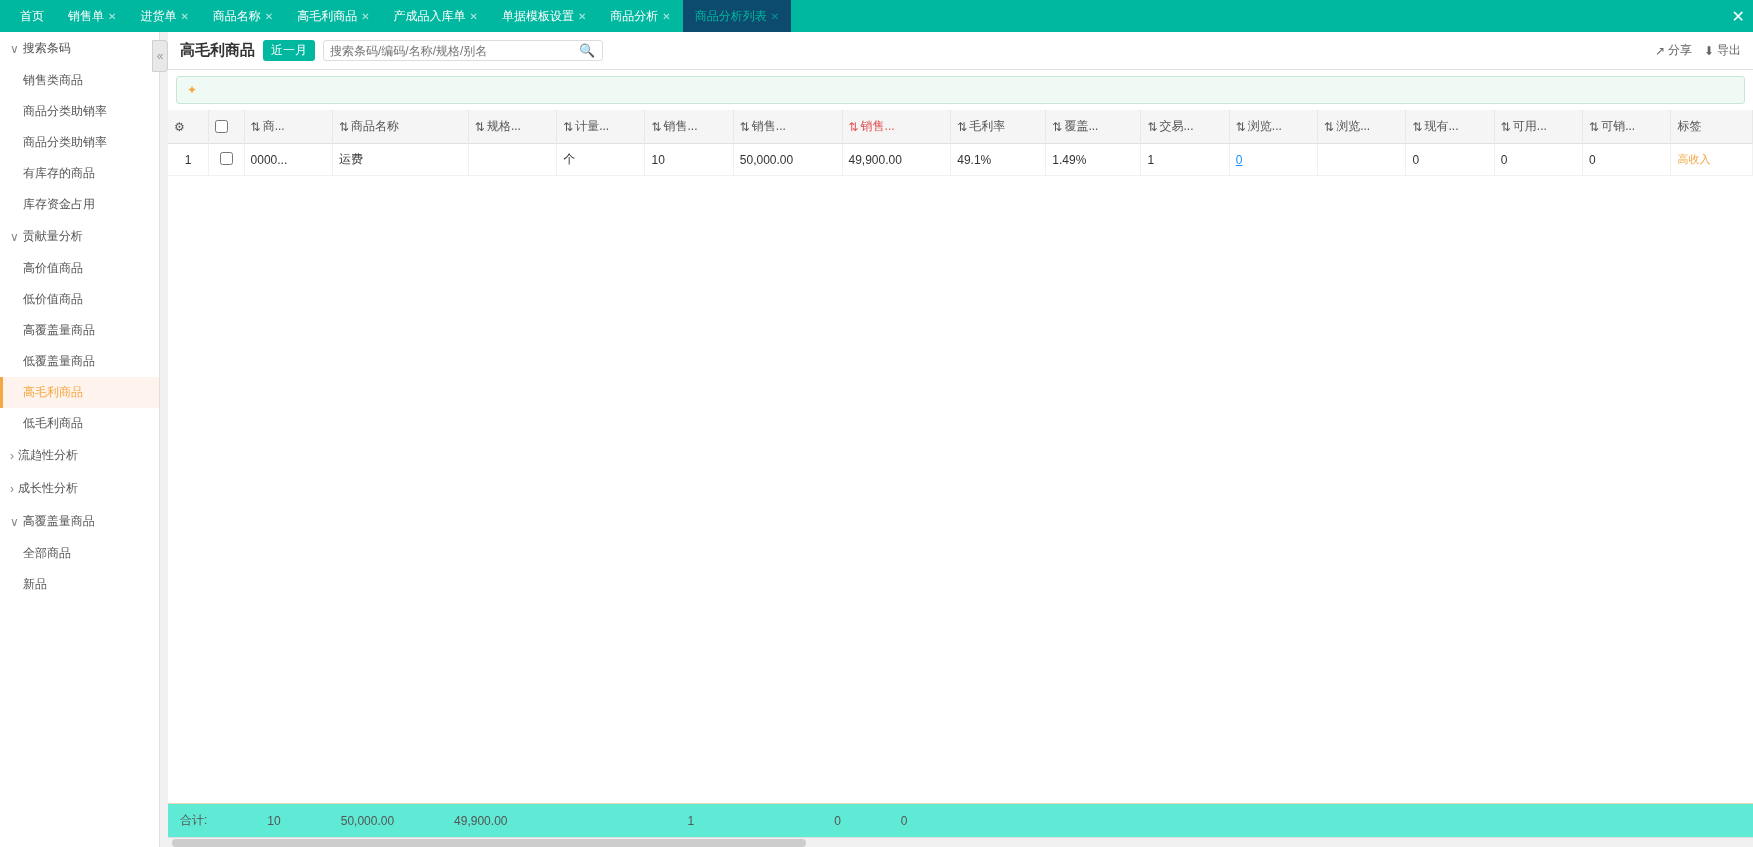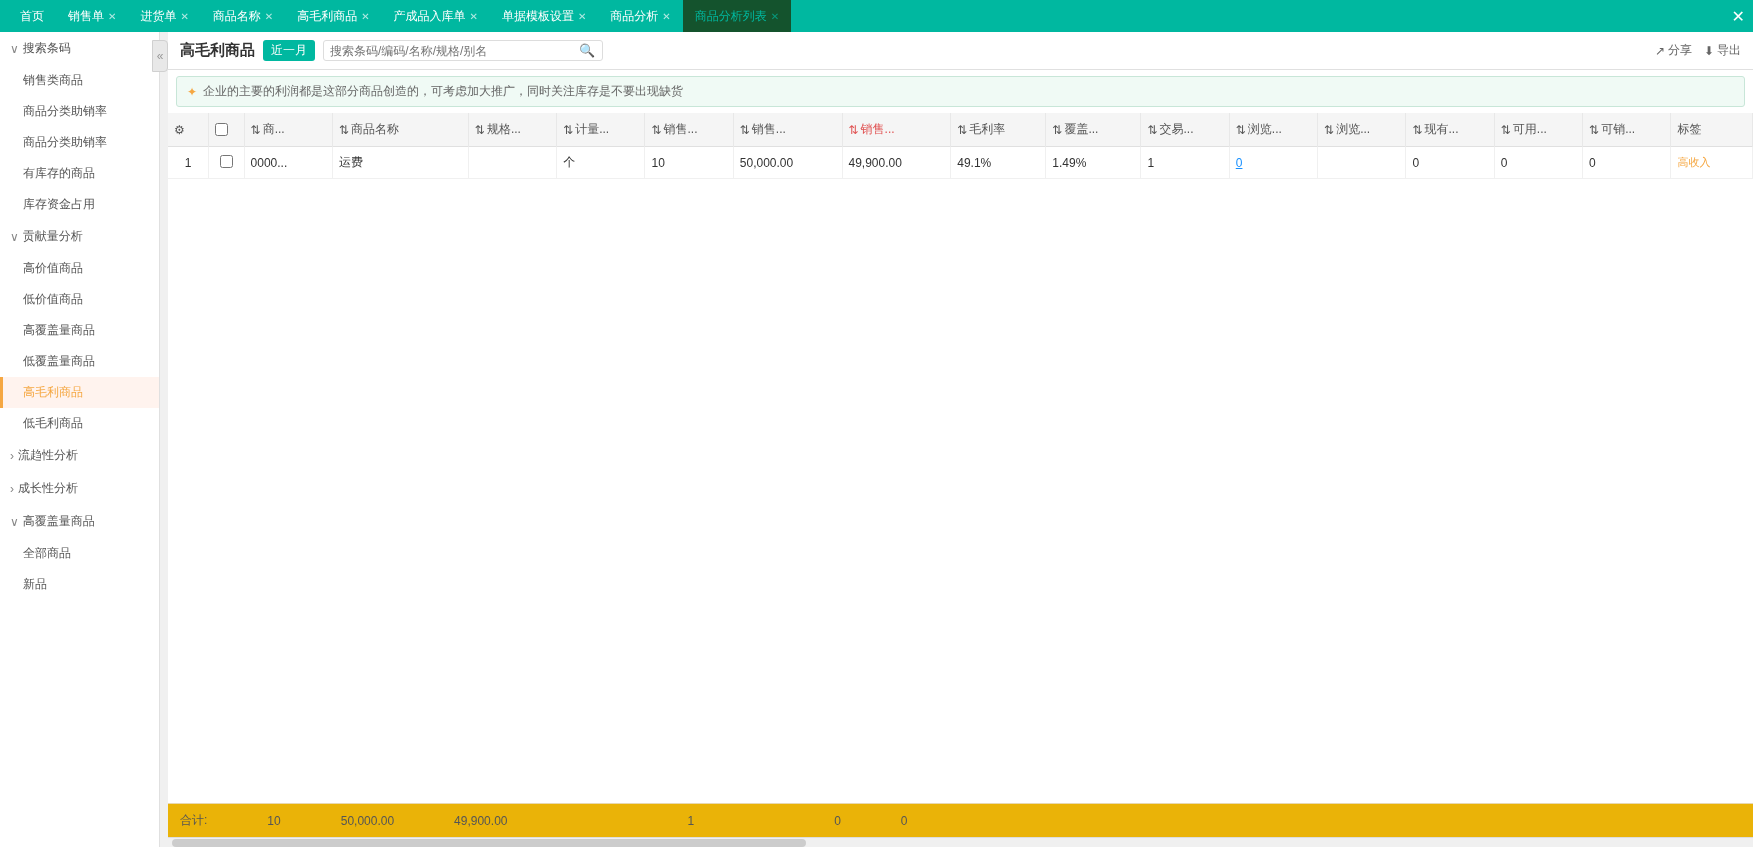--- a/index.html
+++ b/index.html
@@ -18,21 +18,21 @@
     .top-nav .nav-item {
       padding: 0 12px;
       height: 32px;
       display: flex;
       align-items: center;
       cursor: pointer;
       white-space: nowrap;
       font-size: 13px;
       color: #fff;
     }
-    .top-nav .nav-item.active { background: #14532d; color: #00b8a0; }
+    .top-nav .nav-item.active { background: #0c4a6e; color: #00b8a0; }
     .top-nav .nav-item .close-btn {
       margin-left: 4px;
       font-size: 10px;
       opacity: 0.7;
       cursor: pointer;
     }
     .top-nav .nav-close-all {
       position: absolute;
       right: 8px;
       color: #fff;
@@ -215,21 +215,21 @@
     }
     .tag-high {
       color: #f5a742;
       font-size: 11px;
       margin-top: 15px;
     }
     .link-blue { color: #1890ff; text-decoration: underline; cursor: pointer; }
 
     
     .table-footer {
-      background: #eab308;
+      background: #5eead4;
       border-top: 1px solid #e8d8b0;
       padding: 6px 12px;
       display: flex;
       align-items: center;
       font-size: 12px;
       color: #555;
       gap: 60px;
       min-height: 34px;
     }
     .footer-label { color: #555; }
@@ -392,21 +392,20 @@
         </div>
         <div class="action-btn">
           <span>⬇</span>
           <span>导出</span>
         </div>
       </div>
     </div>
 
     <div class="info-bar">
       <span class="icon">✦</span>
-      <span>企业的主要的利润都是这部分商品创造的，可考虑加大推广，同时关注库存是不要出现缺货</span>
     </div>
 
     <div class="table-container">
       <table>
         <thead>
           <tr>
             <th style="width:30px;">
               <div class="th-inner">
                 <span>⚙</span>
               </div>

